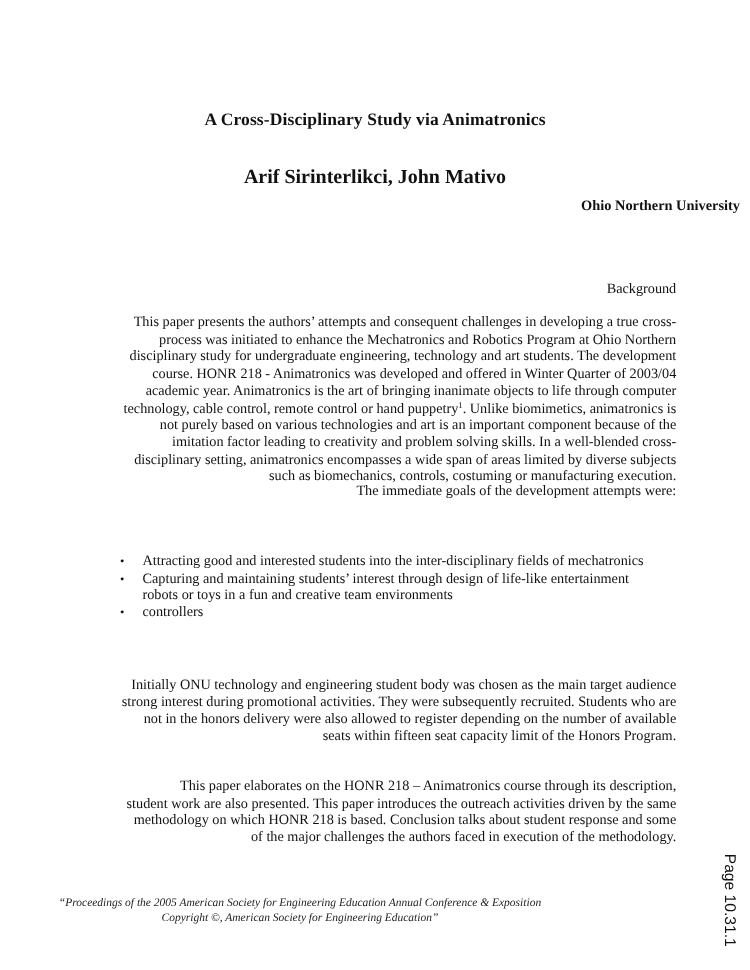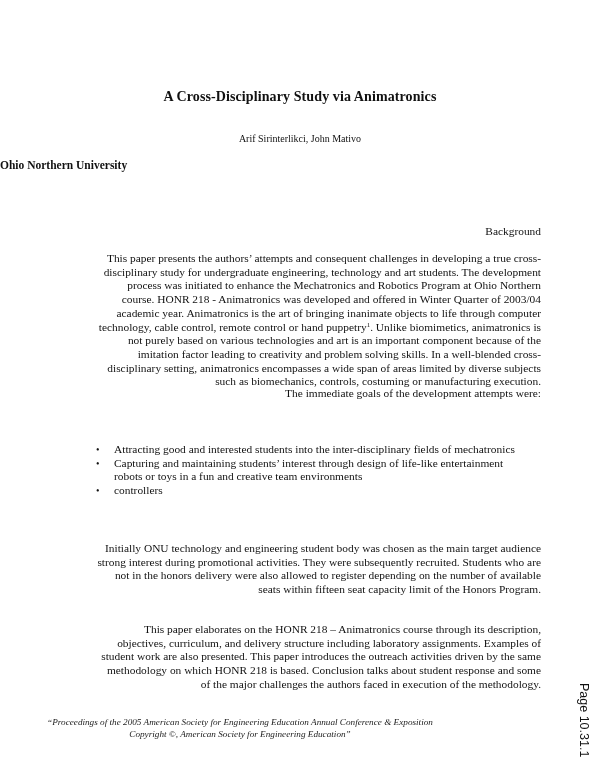--- a/index.html
+++ b/index.html
@@ -12,25 +12,25 @@
       font-family: "Liberation Serif", "DejaVu Serif", serif;
       color: #111111;
     }
     .page { position: absolute; left: 0; top: 0; width: 600px; height: 776px; }
     .title {
       position: absolute; left: 0; width: 600px; top: 89px;
       text-align: center; font-weight: bold; font-size: 14px; letter-spacing: 0.1px;
     }
     .authors {
       position: absolute; left: 0; width: 600px; top: 133px;
-      text-align: center; font-weight: normal; font-size: 10px;
+      text-align: center; font-weight: bold; font-size: 16px;
     }
     .affil {
       position: absolute; left: 0; width: 592px; top: 159px;
-      text-align: left; font-weight: bold; font-size: 11.5px;
+      text-align: right; font-weight: bold; font-size: 11.5px;
     }
     .body-text {
       position: absolute; left: 79px; width: 462px;
       font-size: 11.4px; line-height: 13.7px;
     }
     .body-text p { margin: 0; white-space: nowrap; text-align: right; }
     .heading { top: 225px; }
     .para1 { top: 252px; }
     .para2 { top: 387px; }
     .bullets { top: 443px; }
@@ -67,22 +67,22 @@
   <div class="title">A Cross-Disciplinary Study via Animatronics</div>
   <div class="authors">Arif Sirinterlikci, John Mativo</div>
   <div class="affil">Ohio Northern University</div>
 
   <div class="body-text heading">
     <p>Background</p>
   </div>
 
   <div class="body-text para1">
     <p>This paper presents the authors’ attempts and consequent challenges in developing a true cross-</p>
+    <p>process was initiated to enhance the Mechatronics and Robotics Program at Ohio Northern</p>
     <p>disciplinary study for undergraduate engineering, technology and art students.  The development</p>
-    <p>process was initiated to enhance the Mechatronics and Robotics Program at Ohio Northern</p>
     <p>course. HONR 218 - Animatronics was developed and offered in Winter Quarter of 2003/04</p>
     <p>academic year. Animatronics is the art of bringing inanimate objects to life through computer</p>
     <p><span>technology, cable control, remote control or hand puppetry</span><sup>1</sup><span>. Unlike biomimetics, animatronics is</span></p>
     <p>not purely based on various technologies and art is an important component because of the</p>
     <p>imitation factor leading to creativity and problem solving skills. In a well-blended cross-</p>
     <p>disciplinary setting, animatronics encompasses a wide span of areas limited by diverse subjects</p>
     <p>such as biomechanics, controls, costuming or manufacturing execution.</p>
   </div>
 
   <div class="body-text para2">
@@ -109,21 +109,20 @@
 
   <div class="body-text para3">
     <p>Initially ONU technology and engineering student body was chosen as the main target audience</p>
     <p>strong interest during promotional activities. They were subsequently recruited. Students who are</p>
     <p>not in the honors delivery were also allowed to register depending on the number of available</p>
     <p>seats within fifteen seat capacity limit of the Honors Program.</p>
   </div>
 
   <div class="body-text para4">
     <p>This paper elaborates on the HONR 218 – Animatronics course through its description,</p>
-    <p>objectives, curriculum, and delivery structure including laboratory assignments. Examples of</p>
     <p>student work are also presented. This paper introduces the outreach activities driven by the same</p>
     <p>methodology on which HONR 218 is based. Conclusion talks about student response and some</p>
     <p>of the major challenges the authors faced in execution of the methodology.</p>
   </div>
 
   <div class="footer">
     <div>“Proceedings of the 2005 American Society for Engineering Education Annual Conference &amp; Exposition</div>
     <div>Copyright ©, American Society for Engineering Education”</div>
   </div>
 

